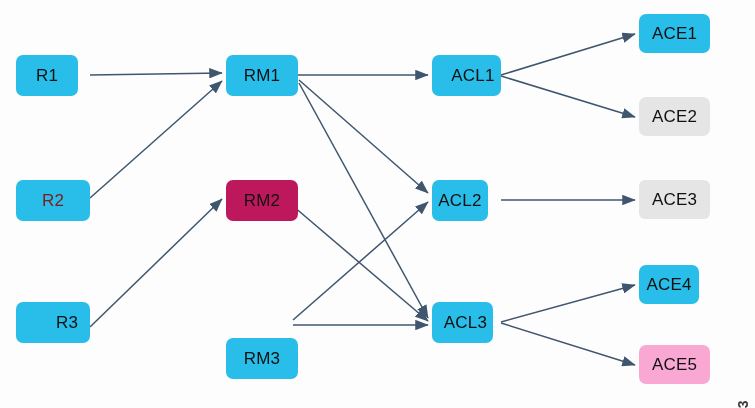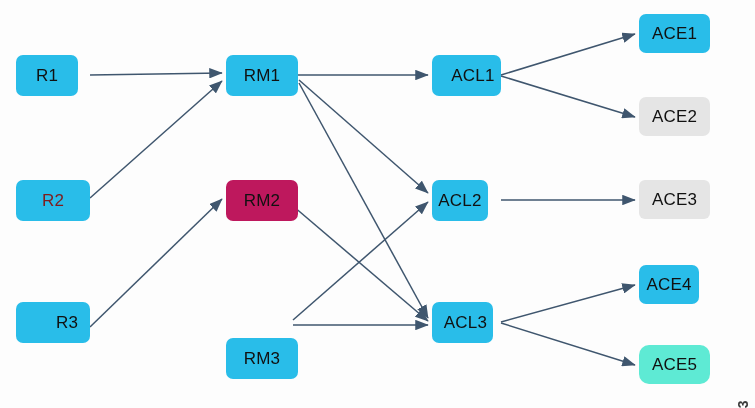--- a/index.html
+++ b/index.html
@@ -118,20 +118,20 @@
       </div>
       <div class="node" style="left: 639px; top: 97px; width: 71px; height: 39px; background: #e5e5e5; color: rgb(17, 17, 17);">
         <span class="node-label">ACE2</span>
       </div>
       <div class="node" style="left: 639px; top: 180px; width: 71px; height: 39px; background: #e5e5e5; color: rgb(17, 17, 17); border-radius: 6px;">
         <span class="node-label">ACE3</span>
       </div>
       <div class="node" style="left: 639px; top: 265px; width: 60px; height: 39px; background: rgb(41, 189, 233); color: rgb(17, 17, 17);">
         <span class="node-label">ACE4</span>
       </div>
-      <div class="node" style="left: 639px; top: 345px; width: 71px; height: 39px; background: #5eead4; color: rgb(17, 17, 17); border-radius: 10px;">
+      <div class="node" style="left: 639px; top: 345px; width: 71px; height: 39px; background: #f9a8d4; color: rgb(17, 17, 17);">
         <span class="node-label">ACE5</span>
       </div>
     </div>
 
   <div id="watermark">357843</div>
 
 </div>
 
 </body></html>

